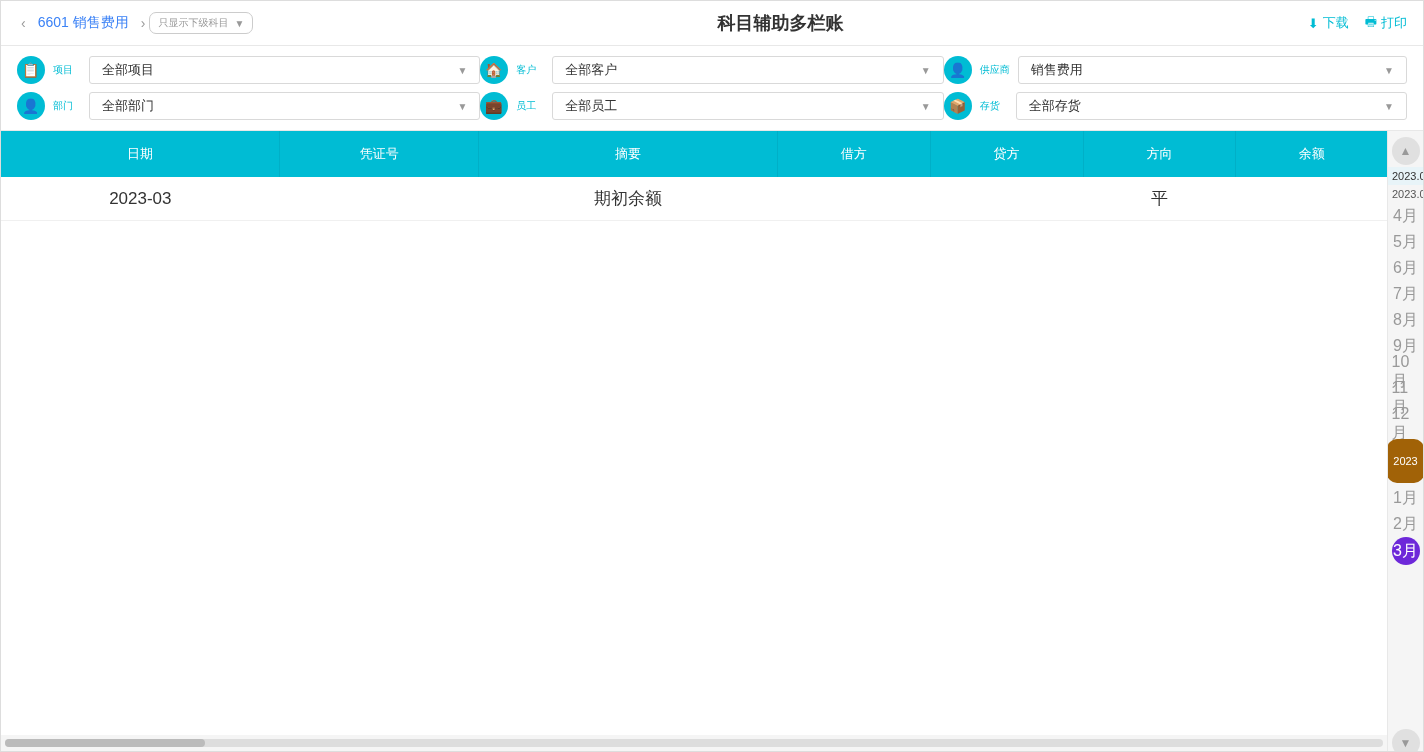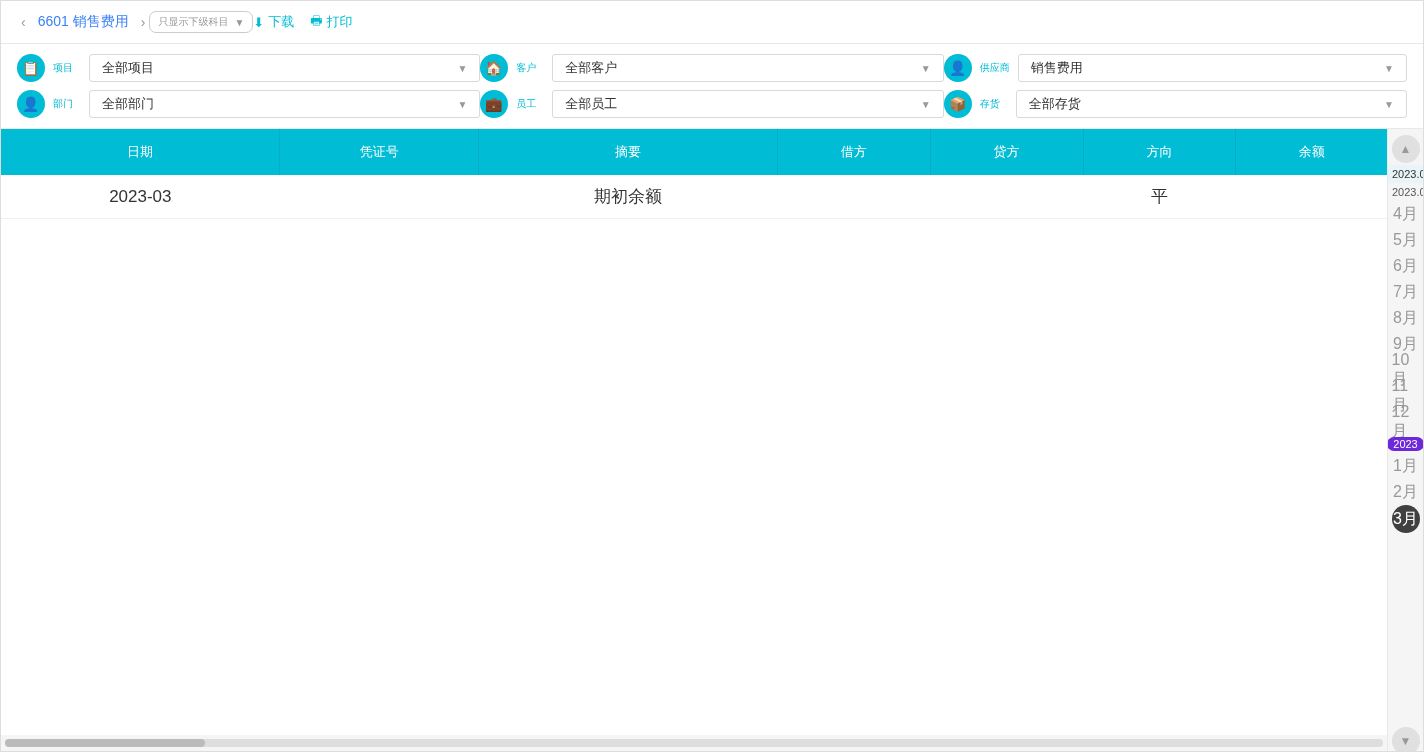--- a/index.html
+++ b/index.html
@@ -34,21 +34,21 @@
     .table-header th { color: #fff; padding: 14px 8px; text-align: center; font-size: 13px; font-weight: normal; border-right: 1px solid #00afc7; margin-left: 16px; }
     .table-header th:last-child { border-right: none; }
     tbody tr td { padding: 10px 8px; text-align: center; border-bottom: 1px solid #f0f0f0; font-size: 17px; color: #333; }
 
     
     .scrollbar-track { width: 36px; background: #f5f5f5; border-left: 1px solid #e8e8e8; display: flex; flex-direction: column; align-items: center; padding: 4px 0; overflow: hidden; }
     .scroll-nav-btn { width: 28px; height: 28px; border-radius: 50%; background: #e0e0e0; border: none; cursor: pointer; display: flex; align-items: center; justify-content: center; color: #999; font-size: 12px; margin: 2px 0; flex-shrink: 0; }
     .month-item { width: 28px; height: 26px; display: flex; align-items: center; justify-content: center; font-size: 16px; color: #999; cursor: pointer; flex-shrink: 0; }
     .month-item.active { background: #00bcd4; border-radius: 50%; color: #fff; width: 28px; height: 28px; }
     .month-item.selected { background: #00bcd4; border-radius: 50%; color: #fff; width: 28px; height: 28px; }
-    .year-badge { background: #6d28d9; color: #fff; border-radius: 10px; padding: 1px 6px; font-size: 11px; margin: 2px 0; }
+    .year-badge { background: #a16207; color: #fff; border-radius: 10px; padding: 16px 6px; font-size: 11px; margin: 2px 0; }
     .period-item { font-size: 11px; color: #333; padding: 3px 4px; text-align: center; cursor: pointer; width: 100%; }
     .period-item.active { background: #e8f4f8; }
 
     
     .bottom-bar { position: absolute; bottom: 0; left: 0; right: 36px; height: 16px; background: #f5f5f5; display: flex; align-items: center; }
     .h-scrollbar { width: 100%; height: 8px; background: #ddd; border-radius: 4px; margin: 0 4px; position: relative; }
     .h-scrollbar-thumb { width: 200px; height: 8px; background: #bbb; border-radius: 4px; position: absolute; left: 0; }
   </style>
 </head>
 <body>
@@ -56,20 +56,21 @@
 <div class="window">
 
   <div class="header">
     <button class="nav-btn">‹</button>
     <span class="account-code">6601 销售费用</span>
     <button class="nav-btn">›</button>
     <div class="filter-dropdown">
       <span>只显示下级科目</span>
       <span>▼</span>
     </div>
+    <div class="page-title">科目辅助多栏账</div>
     <div class="action-btns">
       <button class="action-btn">
         <span>⬇</span>
         <span>下载</span>
       </button>
       <button class="action-btn">
         <span>🖶</span>
         <span>打印</span>
       </button>
     </div>
@@ -170,21 +171,21 @@
       <div class="month-item">8月</div>
       <div class="month-item">9月</div>
       <div class="month-item">10月</div>
       <div class="month-item">11月</div>
       <div class="month-item">12月</div>
 
       <div class="year-badge">2023</div>
 
       <div class="month-item">1月</div>
       <div class="month-item">2月</div>
-      <div class="month-item active selected" style="background:#404040; border-radius:50%; color:#fff;">3月</div>
+      <div class="month-item active selected" style="background:#6d28d9; border-radius:50%; color:#fff;">3月</div>
 
       <button class="scroll-nav-btn" style="margin-top: auto;">▼</button>
     </div>
   </div>
 
   <div class="bottom-bar">
     <div class="h-scrollbar">
       <div class="h-scrollbar-thumb"></div>
     </div>
   </div>

